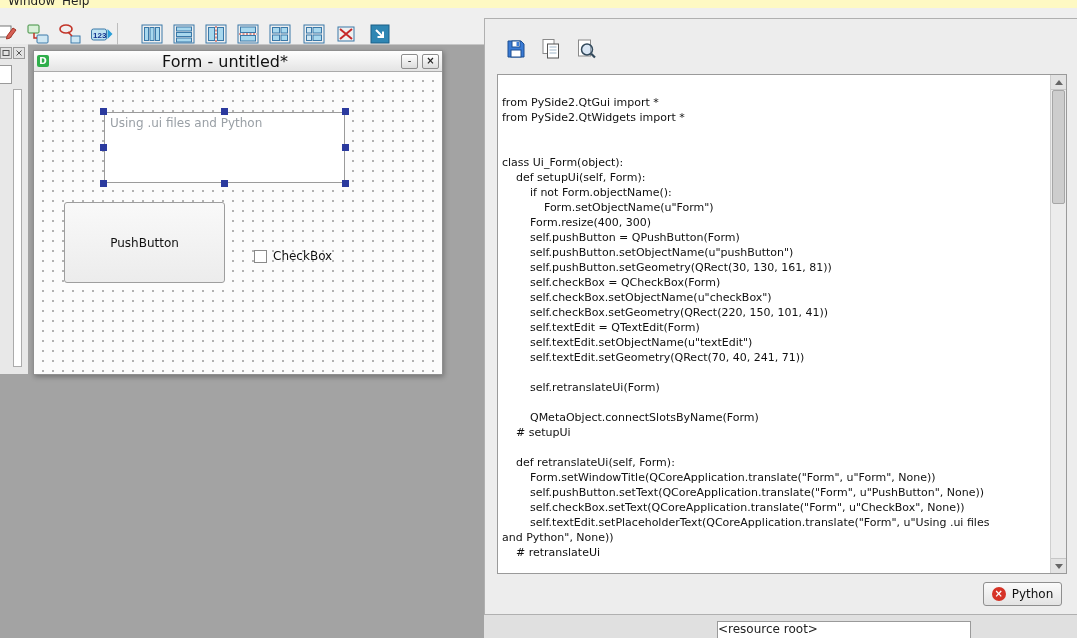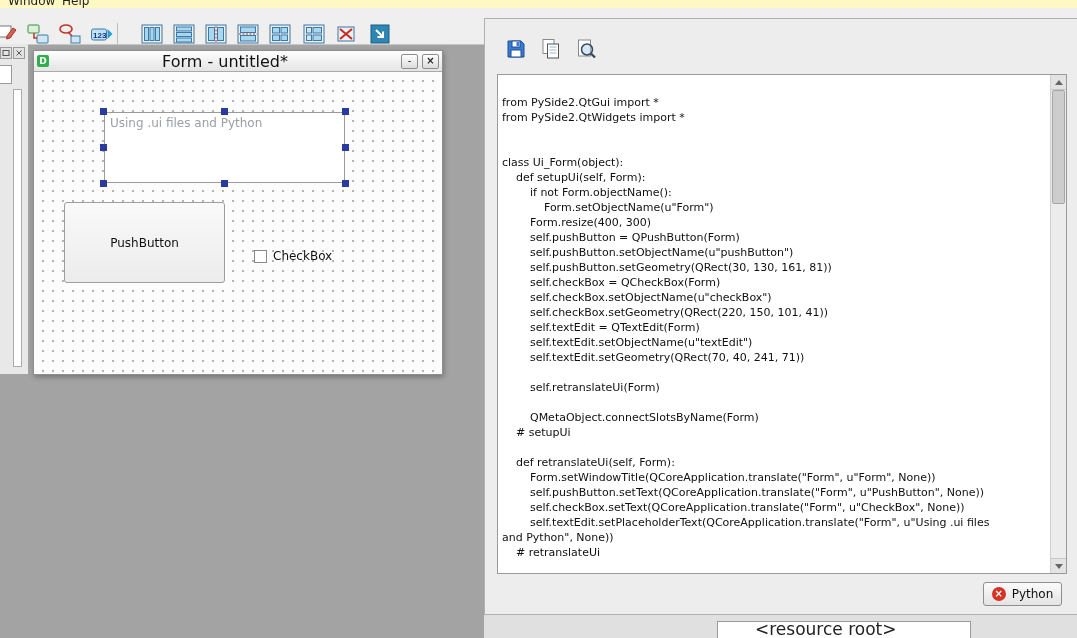--- a/index.html
+++ b/index.html
@@ -60,21 +60,21 @@
   .sb-down{bottom:0;border-top:1px solid #c6c6c6}
   .tri-up{width:0;height:0;border-left:4px solid transparent;border-right:4px solid transparent;border-bottom:5px solid #666;}
   .tri-down{width:0;height:0;border-left:4px solid transparent;border-right:4px solid transparent;border-top:5px solid #666;}
   .sb-thumb{position:absolute;left:1px;right:1px;top:15px;height:114px;background:#cdcdcd;border:1px solid #a6a6a6;border-radius:2px;box-sizing:border-box;cursor:pointer;}
   .close-btn{position:absolute;right:15px;top:563px;width:79px;height:24px;border:1px solid #8f8f8f;border-radius:3px;background:linear-gradient(#fbfbfb,#e3e3e3);display:flex;align-items:center;justify-content:center;gap:6px;font-size:12px;color:#111;font-family:inherit;cursor:pointer;padding:0;}
   .close-ico{width:14px;height:14px;border-radius:50%;background:#d63327;color:#fff;display:flex;align-items:center;justify-content:center;flex:0 0 auto;}
   .x-glyph{font-style:normal;font-size:10px;font-weight:bold;line-height:1;}
   
   .bottom-strip{position:absolute;left:484px;top:615px;width:593px;height:23px;background:#e0e0e0;z-index:4;overflow:hidden;}
   .resource-panel{position:absolute;left:233px;top:6px;width:254px;height:18px;background:#fff;border:1px solid #9a9a9a;box-sizing:border-box;}
-  .res-item{display:block;padding-left:24px;font-size:17px;color:#222;line-height:15px;white-space:nowrap;margin-left:13px;}
+  .res-item{display:block;font-size:12px;color:#222;line-height:15px;white-space:nowrap;}
 </style>
 </head>
 <body>
 
 <div class="menubar">
   <span class="menu-item mi-window">Window</span>
   <span class="menu-item mi-help">Help</span>
 </div>
 
 <div class="toolbar">

